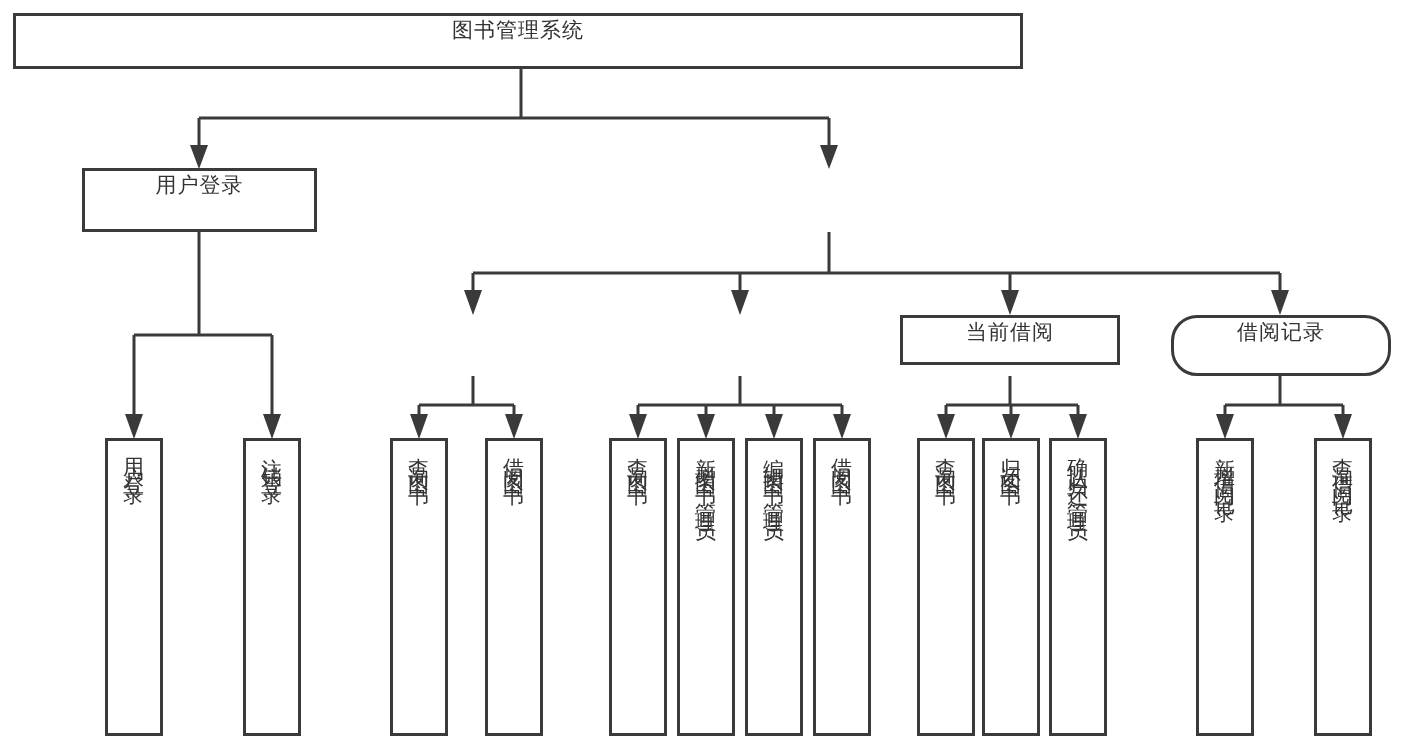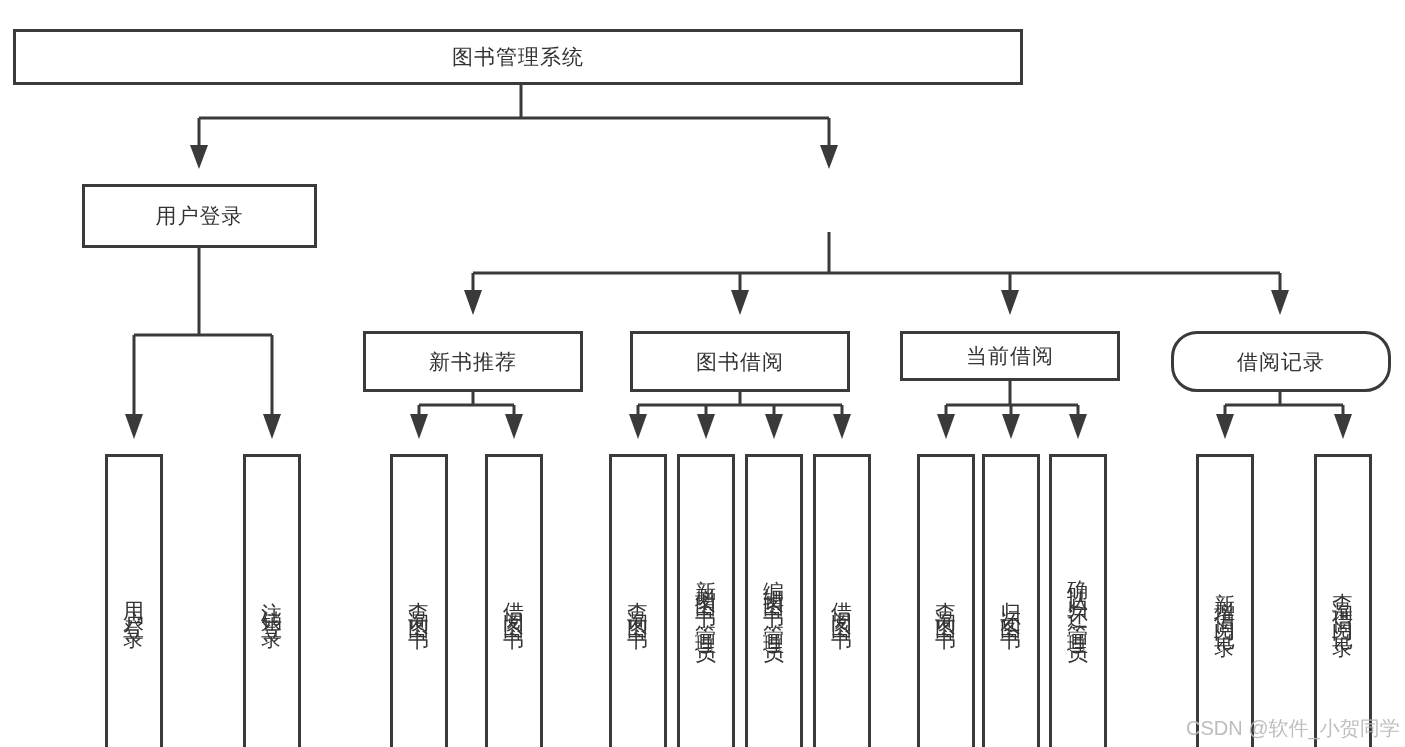--- a/index.html
+++ b/index.html
@@ -21,24 +21,22 @@
     stroke-width: 3;
     fill: none;
   }
   svg.connectors polygon { fill: #3a3a3a; }
   .box {
     position: absolute;
     box-sizing: border-box;
     border: 3px solid #3a3a3a;
     background: #ffffff;
     display: flex;
-    align-items: center;
     justify-content: center;
     color: #333333;
-    margin-top: 16px;
   }
   .box.h { font-size: 21px; letter-spacing: 1px; }
   .vtext {
     writing-mode: vertical-rl;
     text-orientation: mixed;
     font-size: 21px;
     line-height: 1;
     letter-spacing: 9px;
     color: #333333;
   }
@@ -94,26 +92,20 @@
   </svg>
 
   <div class="box h" style="left:13px; top:13px; width:1010px; height:56px;">
     <span>图书管理系统</span>
   </div>
 
   <div class="box h" style="left:82px; top:168px; width:235px; height:64px;">
     <span>用户登录</span>
   </div>
 
-  <div class="box h" style="left:363px; top:315px; width:220px; height:61px;">
-    <span>新书推荐</span>
-  </div>
-  <div class="box h" style="left:630px; top:315px; width:220px; height:61px;">
-    <span>图书借阅</span>
-  </div>
   <div class="box h" style="left:900px; top:315px; width:220px; height:50px;">
     <span>当前借阅</span>
   </div>
   <div class="box h" style="left:1171px; top:315px; width:220px; height:61px;border-radius:26px;">
     <span>借阅记录</span>
   </div>
 
   <div class="box v" style="left:105px; top:438px; width:58px; height:298px;">
     <span class="vtext">用户登录</span>
   </div>
@@ -151,15 +143,14 @@
     <span class="vtext">确认归还（管理员）</span>
   </div>
 
   <div class="box v" style="left:1196px; top:438px; width:58px; height:298px;">
     <span class="vtext">新增借阅记录</span>
   </div>
   <div class="box v" style="left:1314px; top:438px; width:58px; height:298px;">
     <span class="vtext">查询借阅记录</span>
   </div>
 
-  <div class="wm">CSDN @软件_小贺同学</div>
 
 </div>
 
 </body></html>

